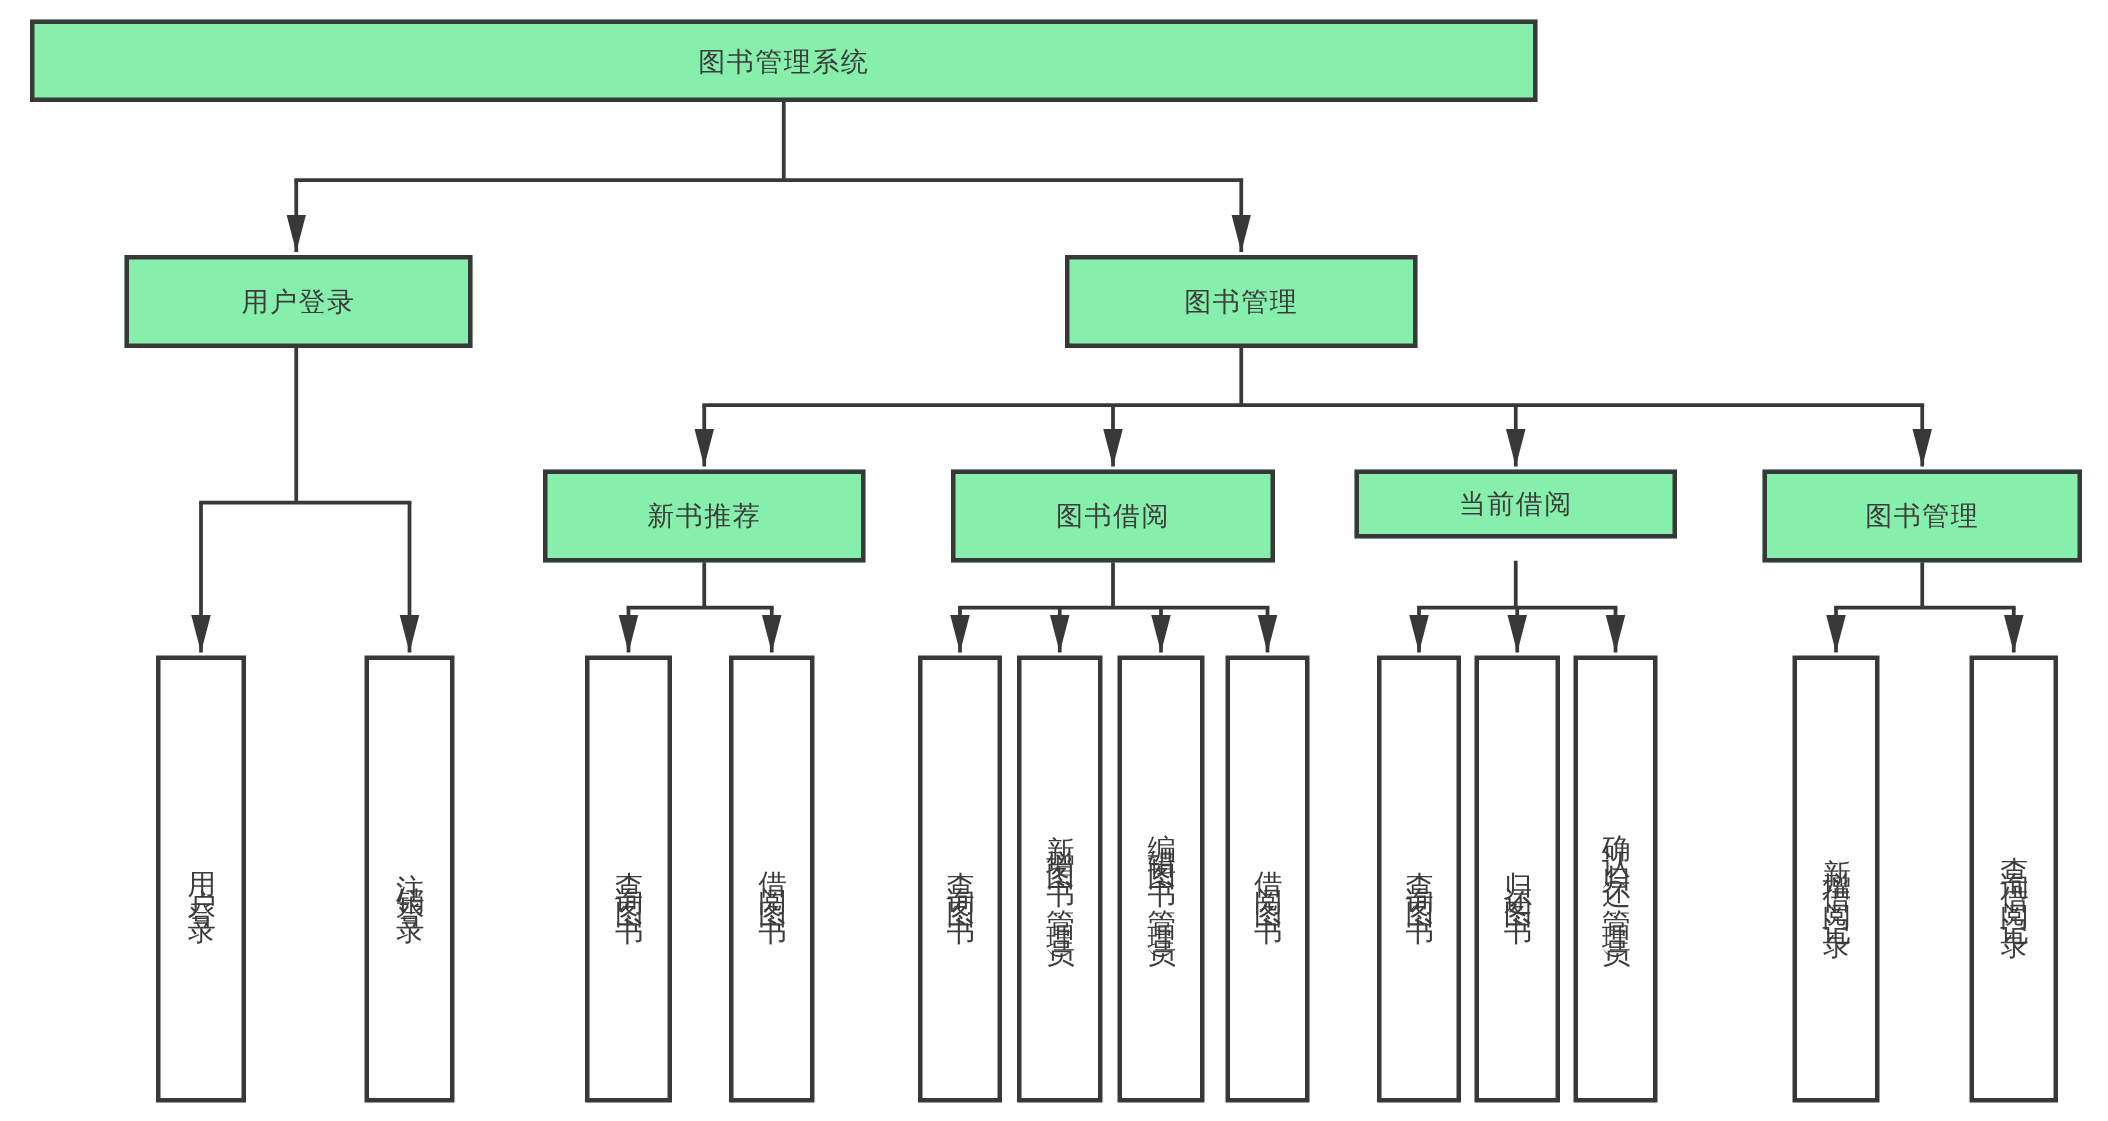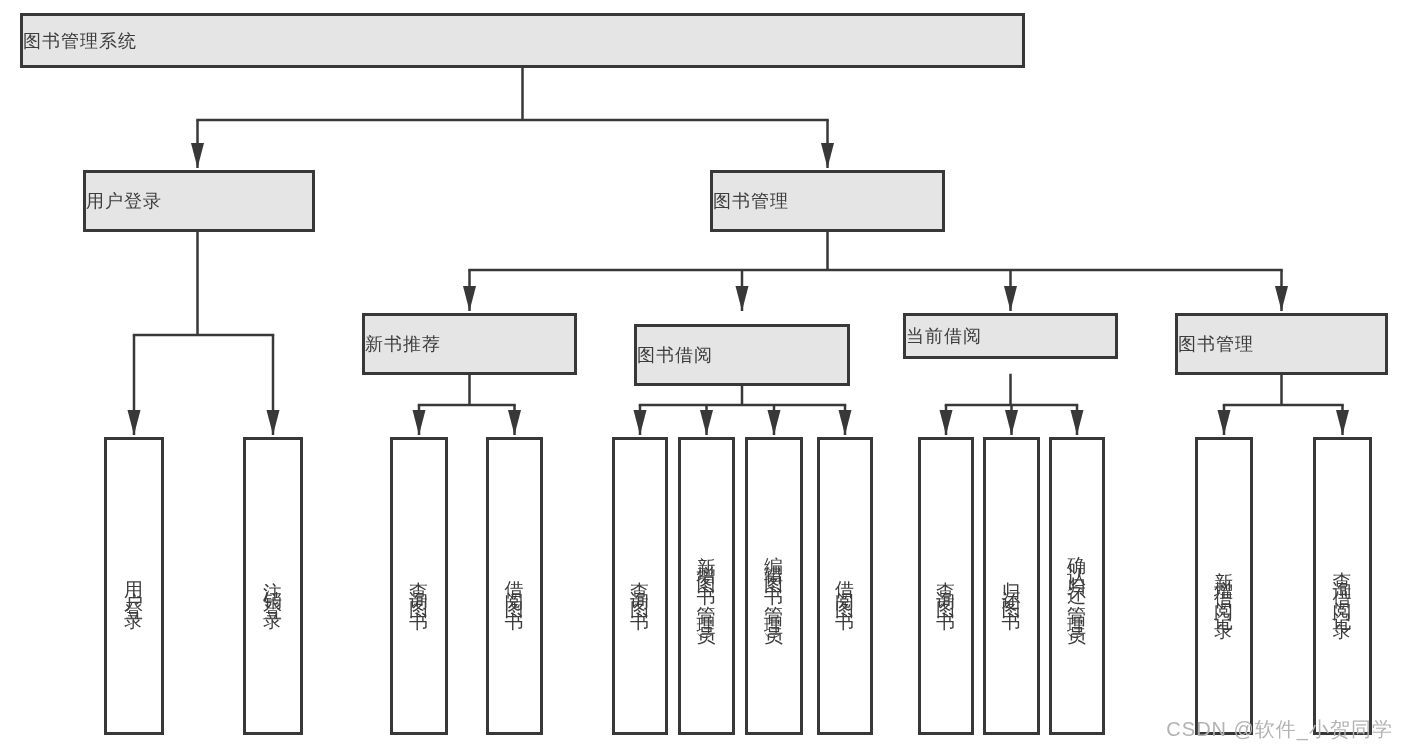--- a/index.html
+++ b/index.html
@@ -14,24 +14,25 @@
   }
   .wires {
     position: absolute;
     left: 0; top: 0;
     width: 1405px; height: 747px;
     pointer-events: none;
   }
   .hbox {
     position: absolute;
     box-sizing: border-box;
-    background: #e5e5e5;
+    background: #86efac;
     border: 3px solid #383838;
     display: flex;
     align-items: center;
+    justify-content: center;
     font-size: 18px;
     letter-spacing: 1px;
     color: #3c3c3c;
     z-index: 2;
   }
   .vbox {
     position: absolute;
     box-sizing: border-box;
     background: #ffffff;
     border: 3px solid #383838;
@@ -114,21 +115,21 @@
   <div class="hbox" style="left:83px; top:170px; width:232px; height:62px;">
     <span>用户登录</span>
   </div>
   <div class="hbox" style="left:362px; top:313px; width:215px; height:62px;">
     <span>新书推荐</span>
   </div>
 
   <div class="hbox" style="left:710px; top:170px; width:235px; height:62px;">
     <span>图书管理</span>
   </div>
-  <div class="hbox" style="left:634px; top:313px; width:216px; height:62px;margin-top:11px;">
+  <div class="hbox" style="left:634px; top:313px; width:216px; height:62px;">
     <span>图书借阅</span>
   </div>
   <div class="hbox" style="left:903px; top:313px; width:215px; height:46px;">
     <span>当前借阅</span>
   </div>
   <div class="hbox" style="left:1175px; top:313px; width:213px; height:62px;">
     <span>图书管理</span>
   </div>
 
   <div class="vbox leaf" style="left:104px; width:60px;">
@@ -168,15 +169,14 @@
     <span class="vtext">确认归还（管理员）</span>
   </div>
 
   <div class="vbox leaf" style="left:1195px; width:58px;">
     <span class="vtext">新增借阅记录</span>
   </div>
   <div class="vbox leaf" style="left:1313px; width:59px;">
     <span class="vtext">查询借阅记录</span>
   </div>
 
-  <div class="watermark">CSDN @软件_小贺同学</div>
 
 </div>
 
 </body></html>

